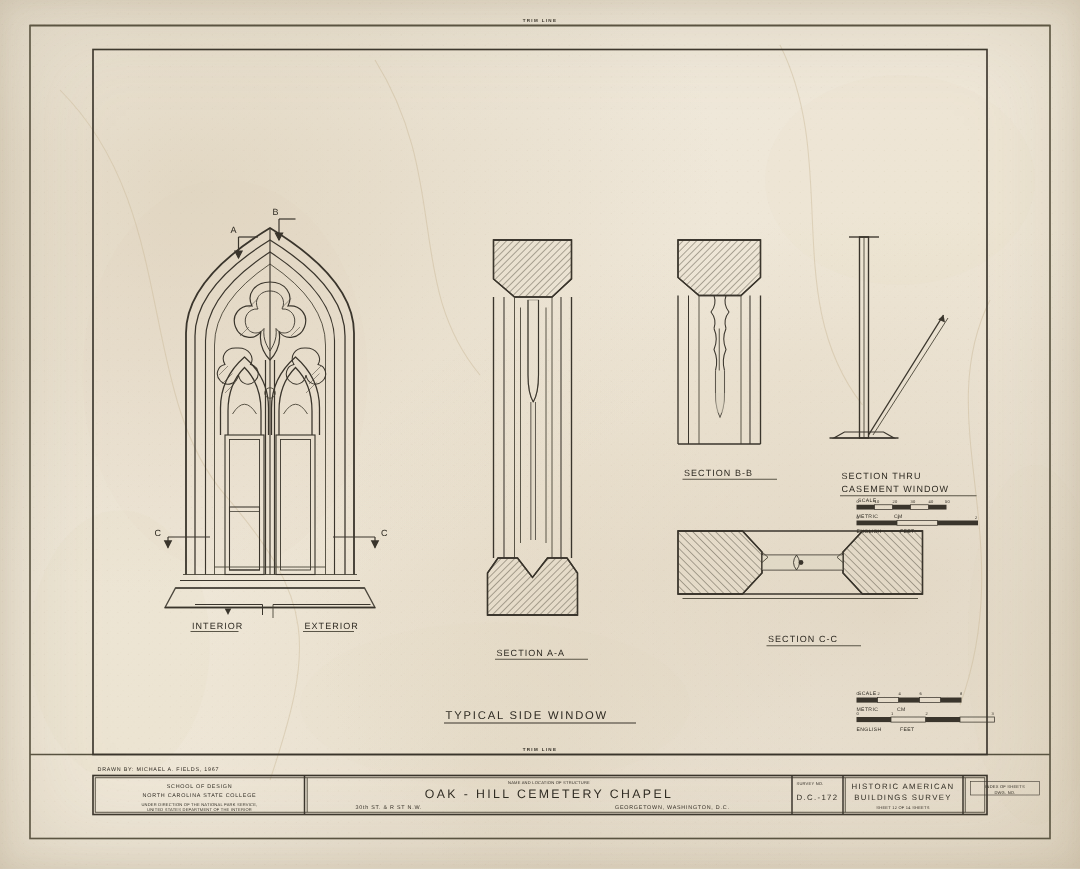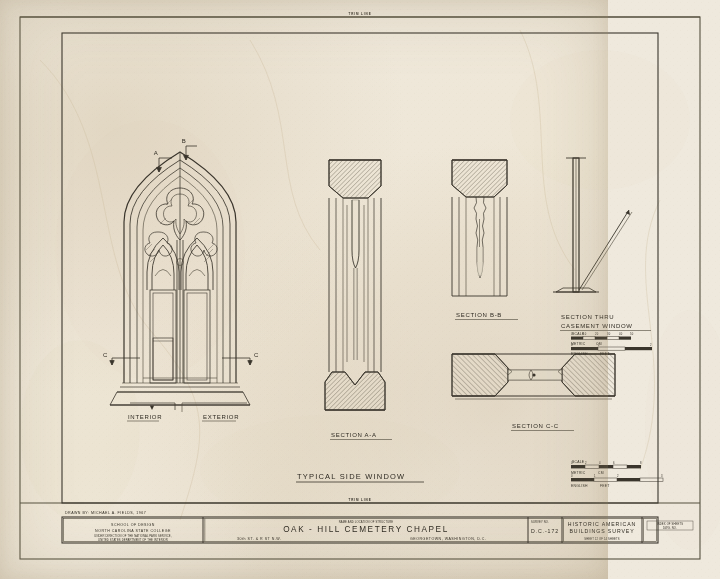--- a/index.html
+++ b/index.html
@@ -2,21 +2,21 @@
 <html><head>
 <meta charset="utf-8">
 <style>
   html,body{margin:0;padding:0;}
   body{
     width:720px;height:579px;overflow:hidden;
     background:#efe9dd;
     font-family:"Liberation Sans",sans-serif;
   }
   #sheet{
-    position:relative;width:608px;height:579px;
+    position:relative;width:720px;height:579px;
     background:
       radial-gradient(ellipse at 18% 22%, rgba(214,200,174,.55) 0%, rgba(214,200,174,0) 42%),
       radial-gradient(ellipse at 82% 70%, rgba(208,192,166,.45) 0%, rgba(208,192,166,0) 46%),
       radial-gradient(ellipse at 46% 92%, rgba(222,210,188,.5) 0%, rgba(222,210,188,0) 40%),
       linear-gradient(150deg,#f3eee3 0%,#efe8da 28%,#eee6d6 55%,#f1ebdf 78%,#e9e0cf 100%);
   }
   .grain{position:absolute;inset:0;pointer-events:none;opacity:.5;}
   .vign{position:absolute;inset:0;pointer-events:none;
     box-shadow:inset 0 0 70px rgba(150,132,100,.30), inset 0 0 18px rgba(160,142,110,.20);}
   svg.draw{position:absolute;left:0;top:0;width:720px;height:579px;overflow:visible;}

